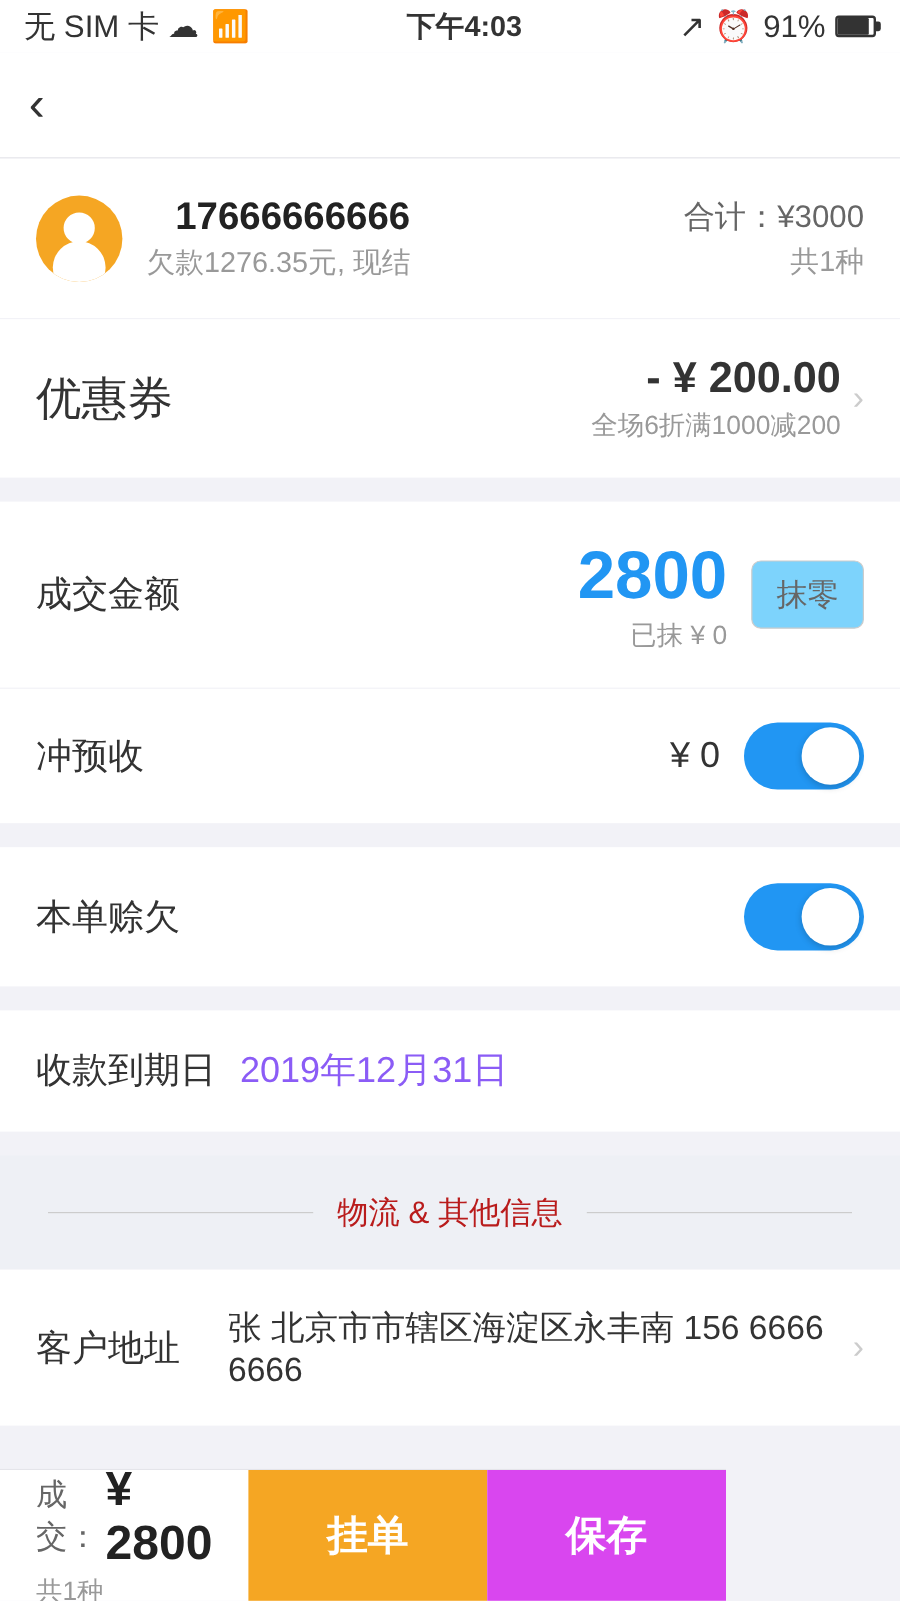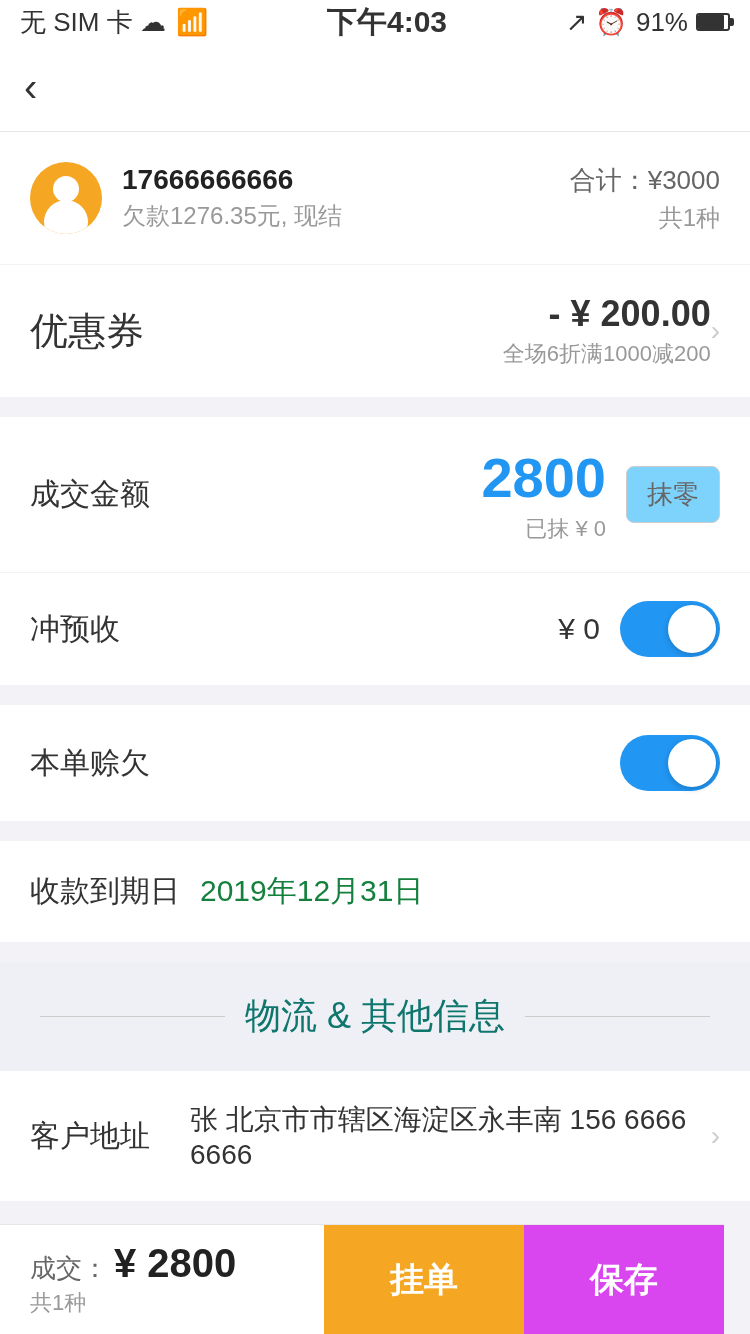--- a/index.html
+++ b/index.html
@@ -21,21 +21,21 @@
       height: 44px;
       background: #fff;
       display: flex;
       align-items: center;
       justify-content: space-between;
       padding: 0 20px;
       font-size: 26px;
       font-weight: 500;
     }
     .status-left { display: flex; align-items: center; gap: 10px; }
-    .status-center { font-size: 30px; font-weight: 600; }
+    .status-center { font-size: 24px; font-weight: 600; }
     .status-right { display: flex; align-items: center; gap: 8px; font-size: 26px; }
 
     
     .nav-bar {
       width: 100%;
       height: 88px;
       background: #fff;
       display: flex;
       align-items: center;
       justify-content: center;
@@ -95,38 +95,39 @@
       content: '';
       position: absolute;
       top: 14px; left: 50%;
       transform: translateX(-50%);
       width: 26px; height: 26px;
       background: #fff;
       border-radius: 50%;
       z-index: 1;
     }
     .user-info {}
-    .user-phone { font-size: 28px; font-weight: 600; color: #222; }
+    .user-phone { font-size: 32px; font-weight: 600; color: #222; margin-left: 24px; }
     .user-sub { font-size: 24px; color: #999; margin-top: 4px; }
     .user-right { text-align: right; }
     .total-label { font-size: 26px; color: #666; }
     .total-count { font-size: 24px; color: #999; margin-top: 4px; }
 
     
     .coupon-row {
       padding: 28px 30px;
       display: flex;
       align-items: center;
       justify-content: space-between;
       border-top: 1px solid #f2f2f7;
     }
     .coupon-label { font-size: 38px; color: #333; }
     .coupon-right {
       display: flex;
       align-items: center;
+      gap: 10px;
     }
     .coupon-discount {
       font-size: 36px;
       font-weight: 600;
       color: #333;
     }
     .coupon-desc { font-size: 22px; color: #999; text-align: right; margin-top: 4px; margin-left: 20px; }
     .coupon-right-col { text-align: right; }
     .chevron { color: #ccc; font-size: 28px; }
 
@@ -214,59 +215,59 @@
     
     .due-section {
       background: #fff;
       margin-bottom: 20px;
       padding: 30px 30px;
       display: flex;
       align-items: center;
       gap: 20px;
     }
     .due-label { font-size: 30px; color: #333; }
-    .due-value { font-size: 30px; color: #15803d; text-align: center; }
+    .due-value { font-size: 30px; color: #8b5cf6; text-align: center; }
 
     
     .divider-label {
       display: flex;
       align-items: center;
       gap: 20px;
       padding: 30px 40px;
       background: #eef0f5;
     }
     .divider-line {
       flex: 1;
       height: 1px;
       background: #ccc;
     }
     .divider-text {
-      font-size: 36px;
-      color: #0f766e;
+      font-size: 26px;
+      color: #b91c1c;
     }
 
     
     .address-section {
       background: #fff;
       margin-bottom: 20px;
       padding: 30px 30px;
       display: flex;
       align-items: center;
       justify-content: space-between;
     }
     .address-label { font-size: 30px; color: #333; flex-shrink: 0; }
     .address-value { font-size: 28px; color: #333; margin-left: 40px; flex: 1; }
     .address-chevron { color: #ccc; font-size: 28px; }
 
     
     .bottom-bar {
       position: fixed;
       bottom: 0;
       left: 0;
-      width: 724px;
+      width: 605px;
       height: 110px;
       background: #fff;
       display: flex;
       align-items: stretch;
       border-top: 1px solid #e5e5ea;
     }
     .bottom-summary {
       flex: 1;
       display: flex;
       flex-direction: column;

